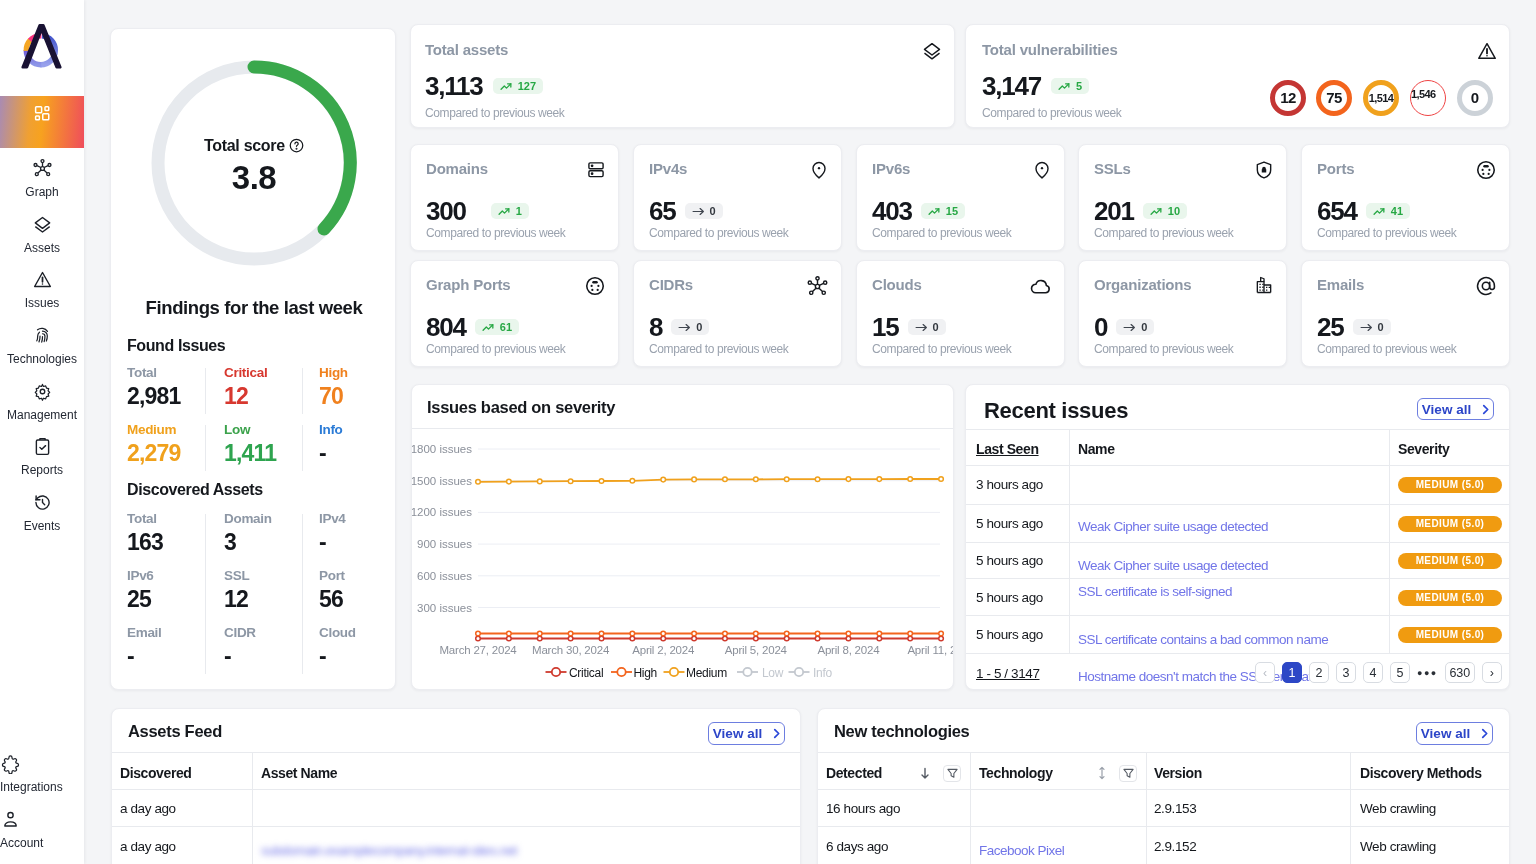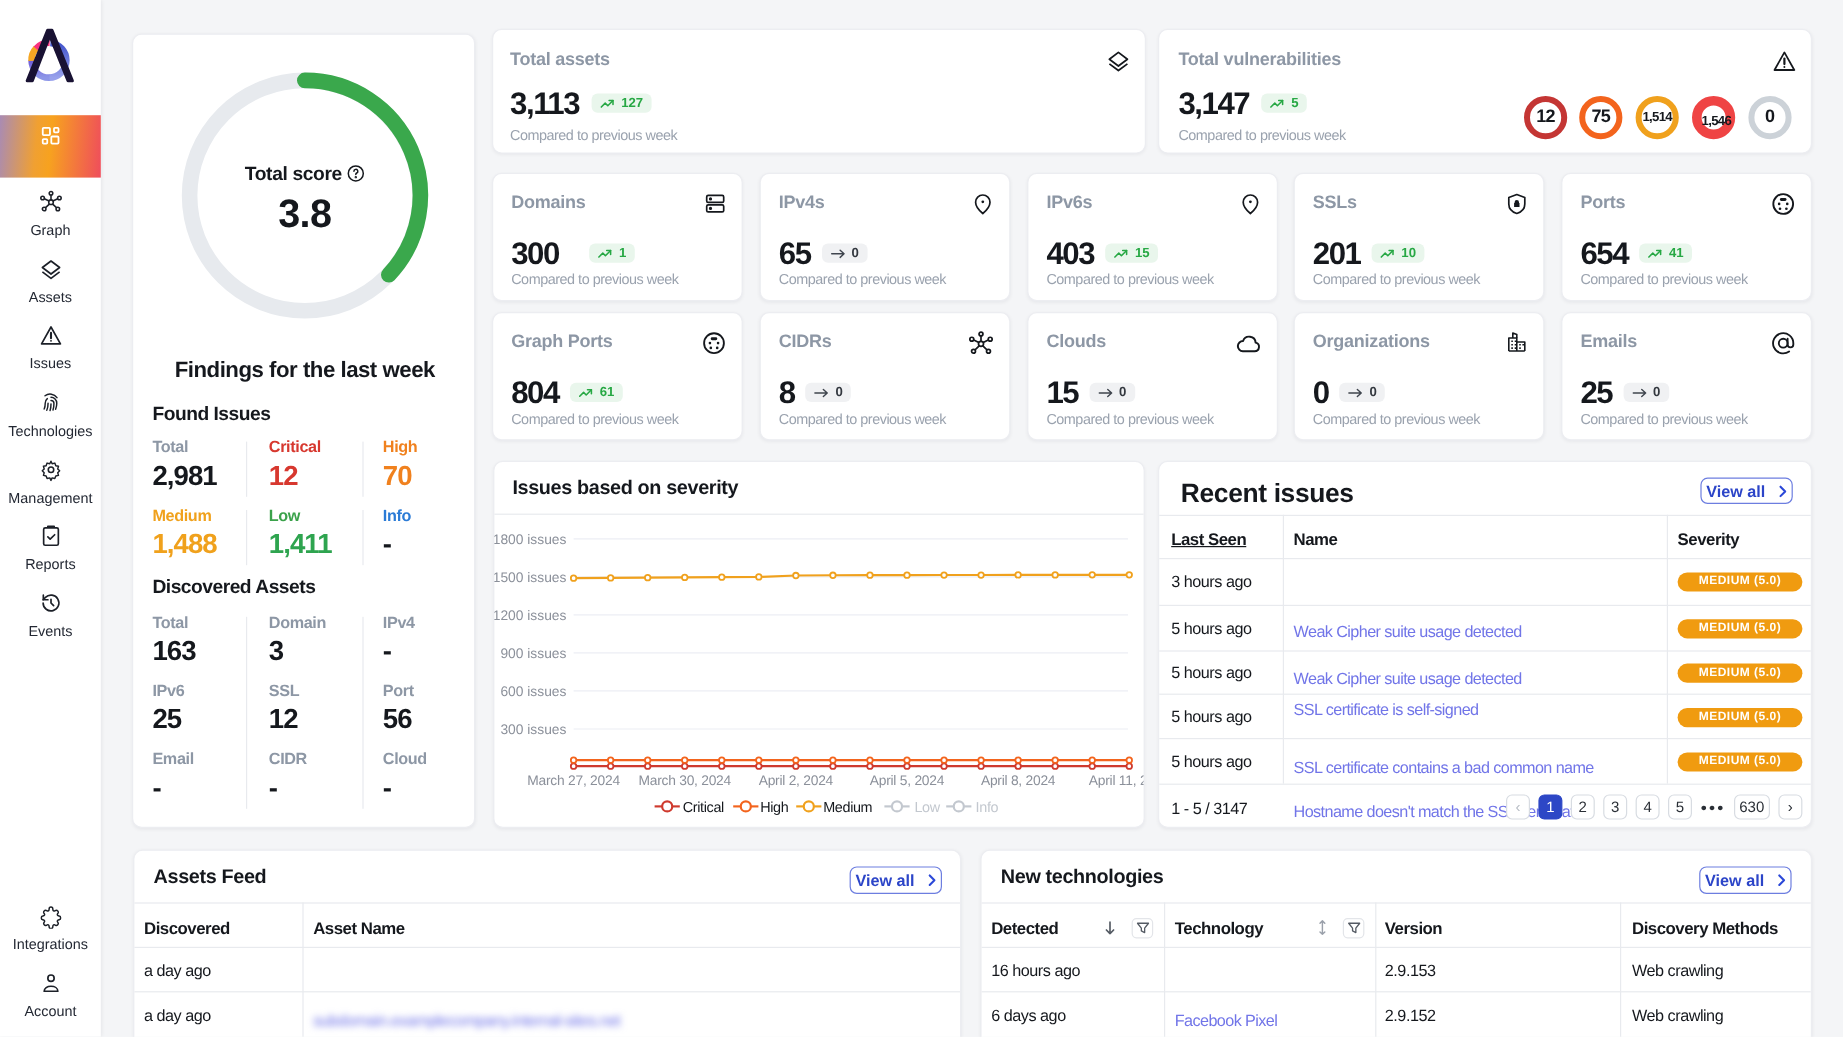--- a/index.html
+++ b/index.html
@@ -95,21 +95,21 @@
         <path d="M9 4.5V3h6v1.5"></path>
         <path d="M9 13l2.2 2.2L15.5 11" stroke-linecap="round"></path>
       </svg><div>Reports</div></div>
   <div style="height:55.7px;"><svg width="21" height="21" viewBox="0 0 24 24" fill="none" stroke="#1c2028" stroke-width="1.6" stroke-linecap="round">
         <path d="M4.5 12a7.5 7.5 0 1 0 2.2-5.3L4.5 8.9"></path>
         <path d="M4.7 4.5v4.4h4.4"></path>
         <path d="M12 8.5V12l2.5 2.5"></path>
       </svg><div>Events</div></div>
 </div>
 
-<div id="botnav" style="position:absolute;left:0;top:753px;width:84px;text-align:center;font-size:12px;color:#232833;">
+<div id="botnav" style="position:absolute;left:0;top:753px;width:84px;font-size:12px;color:#232833;">
   <div style="height:55.7px;"><svg width="21" height="21" viewBox="0 0 24 24" fill="none" stroke="#1c2028" stroke-width="1.6" stroke-linejoin="round">
         <path d="M10 4.2a2 2 0 0 1 4 0l.1 1a1.4 1.4 0 0 0 2 1.1l.9-.4a2 2 0 0 1 2.6 2.8l-.5.8a1.4 1.4 0 0 0 .8 2.1l1 .3a2 2 0 0 1 0 3.9l-1 .3a1.4 1.4 0 0 0-.8 2.1l.5.8a2 2 0 0 1-2.6 2.8l-.9-.4a1.4 1.4 0 0 0-2 1.1l-.1 1a2 2 0 0 1-4 0l-.1-1a1.4 1.4 0 0 0-2-1.1l-.9.4A2 2 0 0 1 4.4 19l.5-.8a1.4 1.4 0 0 0-.8-2.1l-1-.3a2 2 0 0 1 0-3.9l1-.3a1.4 1.4 0 0 0 .8-2.1L4.4 8.7A2 2 0 0 1 7 5.9l.9.4a1.4 1.4 0 0 0 2-1.1z" transform="scale(0.88) translate(1.6,1.6)"></path>
       </svg><div>Integrations</div></div>
   <div style="height:55.7px;"><svg width="21" height="21" viewBox="0 0 24 24" fill="none" stroke="#1c2028" stroke-width="1.6" stroke-linecap="round">
         <circle cx="12" cy="7" r="3"></circle>
         <path d="M5.5 19.5c0-3 2.9-4.8 6.5-4.8s6.5 1.8 6.5 4.8z" stroke-linejoin="round"></path>
       </svg><div>Account</div></div>
 </div>
 
 <div class="card" id="profile" style="left:110px;top:28px;width:286px;height:662px;">
@@ -140,21 +140,21 @@
     <div style="position:absolute;left:97px;top:0;">
         <div class="seclabel" style="color:#d7382f;">Critical</div>
         <div class="secval" style="color:#d7382f;">12</div>
       </div>
     <div style="position:absolute;left:192px;top:0;">
         <div class="seclabel" style="color:#f0811e;">High</div>
         <div class="secval" style="color:#f0811e;">70</div>
       </div>
     <div style="position:absolute;left:0;top:57px;">
         <div class="seclabel" style="color:#f0a11c;">Medium</div>
-        <div class="secval" style="color:#f0a11c;">1,488</div>
+        <div class="secval" style="color:#f0a11c;">2,279</div>
       </div>
     <div style="position:absolute;left:97px;top:57px;">
         <div class="seclabel" style="color:#3ba24b;">Low</div>
         <div class="secval" style="color:#2ea44f;">1,411</div>
       </div>
     <div style="position:absolute;left:192px;top:57px;">
         <div class="seclabel" style="color:#2b7bd6;">Info</div>
         <div class="secval">-</div>
       </div>
   </div>
@@ -230,21 +230,21 @@
     <span class="chip up"><svg width="13" height="11" viewBox="0 0 24 20" fill="none" stroke="#27a844" stroke-width="2.4" stroke-linecap="round" stroke-linejoin="round">
           <path d="M2 15l6-6 4 4 8-8"></path>
           <path d="M14 5h6v6"></path>
         </svg>5</span>
   </div>
   <div class="cmp" style="position:absolute;left:16px;top:81px;">Compared to previous week</div>
 
   <div style="position:absolute;left:304px;top:55px;width:36px;height:36px;border-radius:50%;border:5px solid #c43634;text-align:center;font-weight:bold;font-size:15px;line-height:26px;letter-spacing:-.5px;">12</div>
   <div style="position:absolute;left:350px;top:55px;width:36px;height:36px;border-radius:50%;border:5px solid #f3641d;text-align:center;font-weight:bold;font-size:15px;line-height:26px;letter-spacing:-.5px;">75</div>
   <div style="position:absolute;left:397px;top:55px;width:36px;height:36px;border-radius:50%;border:5px solid #f0a11d;text-align:center;font-weight:bold;font-size:11px;line-height:26px;letter-spacing:-.6px;">1,514</div>
-  <div style="position:absolute;left:444px;top:55px;width:36px;height:36px;border-radius:50%;border:8px solid #ef4444;text-align:left;font-weight:bold;font-size:11px;line-height:26px;letter-spacing:-.6px;">1,546</div>
+  <div style="position:absolute;left:444px;top:55px;width:36px;height:36px;border-radius:50%;border:1px solid #ef4444;text-align:left;font-weight:bold;font-size:11px;line-height:26px;letter-spacing:-.6px;">1,546</div>
   <div style="position:absolute;left:491px;top:55px;width:36px;height:36px;border-radius:50%;border:5px solid #ccd2d8;text-align:center;font-weight:bold;font-size:15px;line-height:26px;">0</div>
 </div>
 
 <div class="card" style="left:410px;top:144px;width:209px;height:107px;">
     <div class="ctitle" style="position:absolute;left:15px;top:15px;">Domains</div>
     <div class="icon-tr"><svg width="20" height="21" viewBox="0 0 24 24" fill="none" stroke="#15181d" stroke-width="1.7">
         <rect x="3.5" y="4" width="17" height="7" rx="1.5"></rect>
         <rect x="3.5" y="13.5" width="17" height="7" rx="1.5"></rect>
         <circle cx="7.3" cy="7.5" r="0.8" fill="#15181d"></circle>
         <circle cx="7.3" cy="17" r="0.8" fill="#15181d"></circle>
@@ -518,21 +518,21 @@
   <div class="badge" style="left:432px;top:168px;">MEDIUM (5.0)</div>
   <div class="hline" style="top:193px;"></div>
   <div class="tcell" style="left:10px;top:205px;">5 hours ago</div>
   <div class="tlink" style="left:112px;top:205px;">SSL certificate contains a bad common name</div>
   <div class="badge" style="left:432px;top:205px;">MEDIUM (5.0)</div>
   <div class="hline" style="top:230px;"></div>
   <div class="tcell" style="left:10px;top:242px;">5 hours ago</div>
   <div class="tlink" style="left:112px;top:242px;">Hostname doesn't match the SSL certificate</div>
   <div class="badge" style="left:432px;top:242px;">MEDIUM (5.0)</div>
   <div class="hline" style="top:268px;"></div>
-  <div class="tcell" style="left:10px;top:281px;">1 - 5 / 3147</div>
+  <div class="tcell" style="left:10px;top:281px;text-decoration:underline;">1 - 5 / 3147</div>
   <div style="position:absolute;left:289px;top:277px;display:flex;gap:7px;align-items:center;">
     <span class="pgbtn" style="color:#b9bec6;">‹</span>
     <span class="pgbtn" style="background:#2d47c6;border-color:#2d47c6;color:#fff;">1</span>
     <span class="pgbtn">2</span>
     <span class="pgbtn">3</span>
     <span class="pgbtn">4</span>
     <span class="pgbtn">5</span>
     <span style="color:#2a2f36;font-size:9px;letter-spacing:1.5px;">●●●</span>
     <span class="pgbtn" style="min-width:30px;">630</span>
     <span class="pgbtn">›</span>

